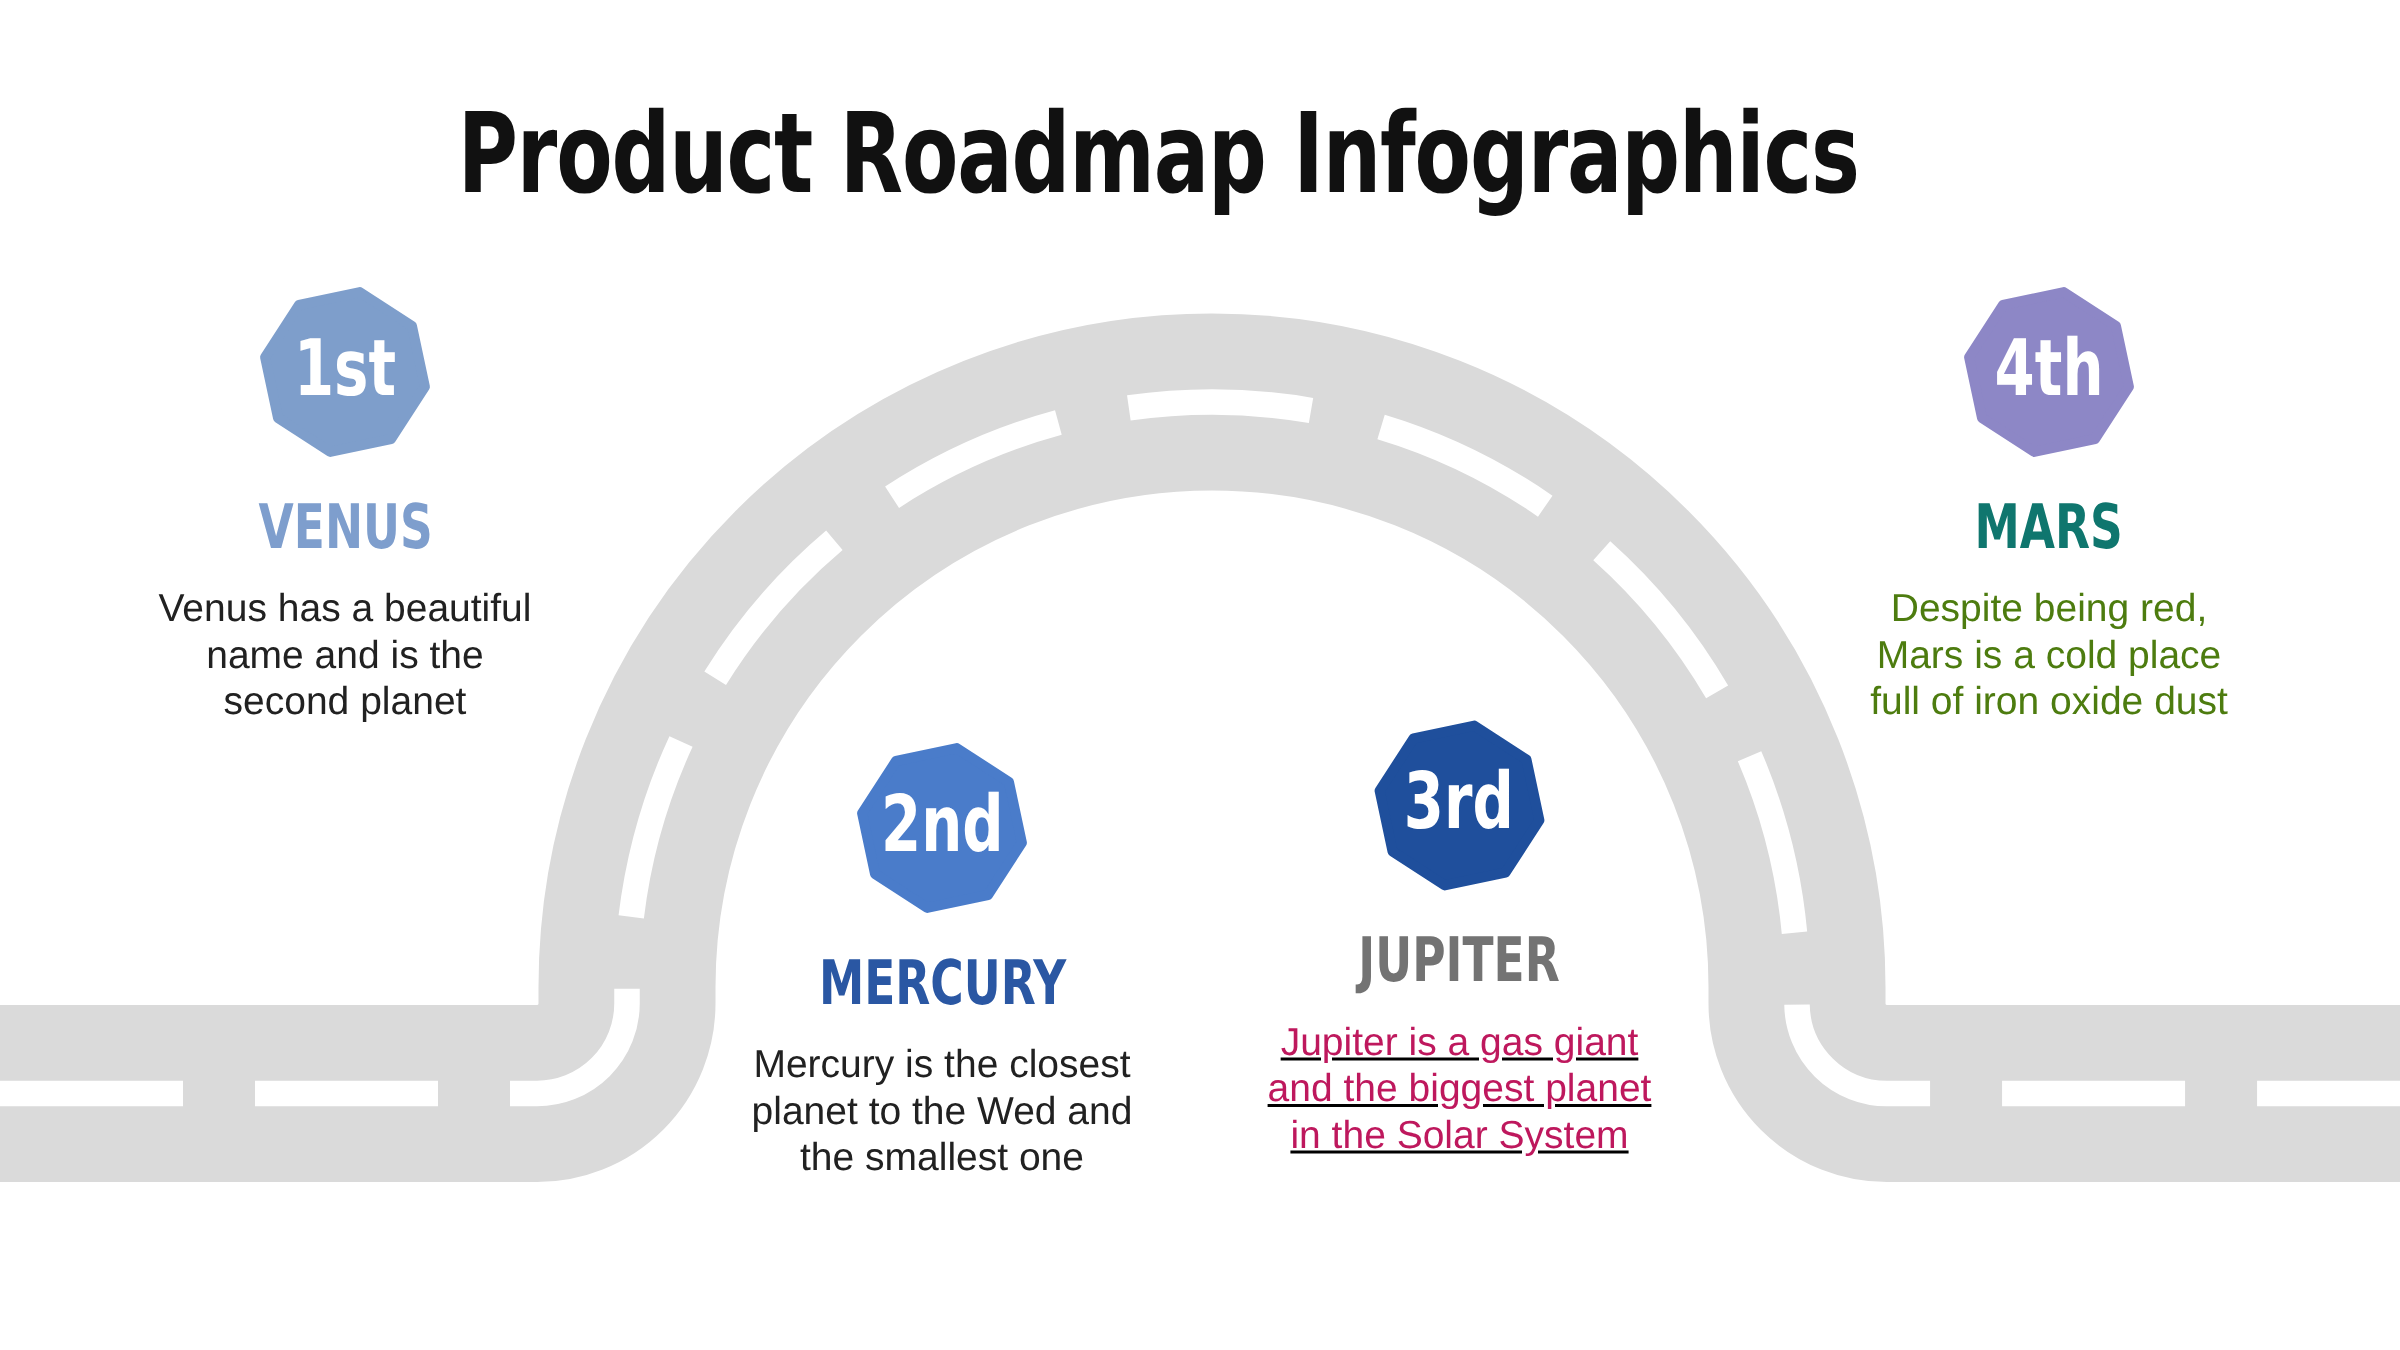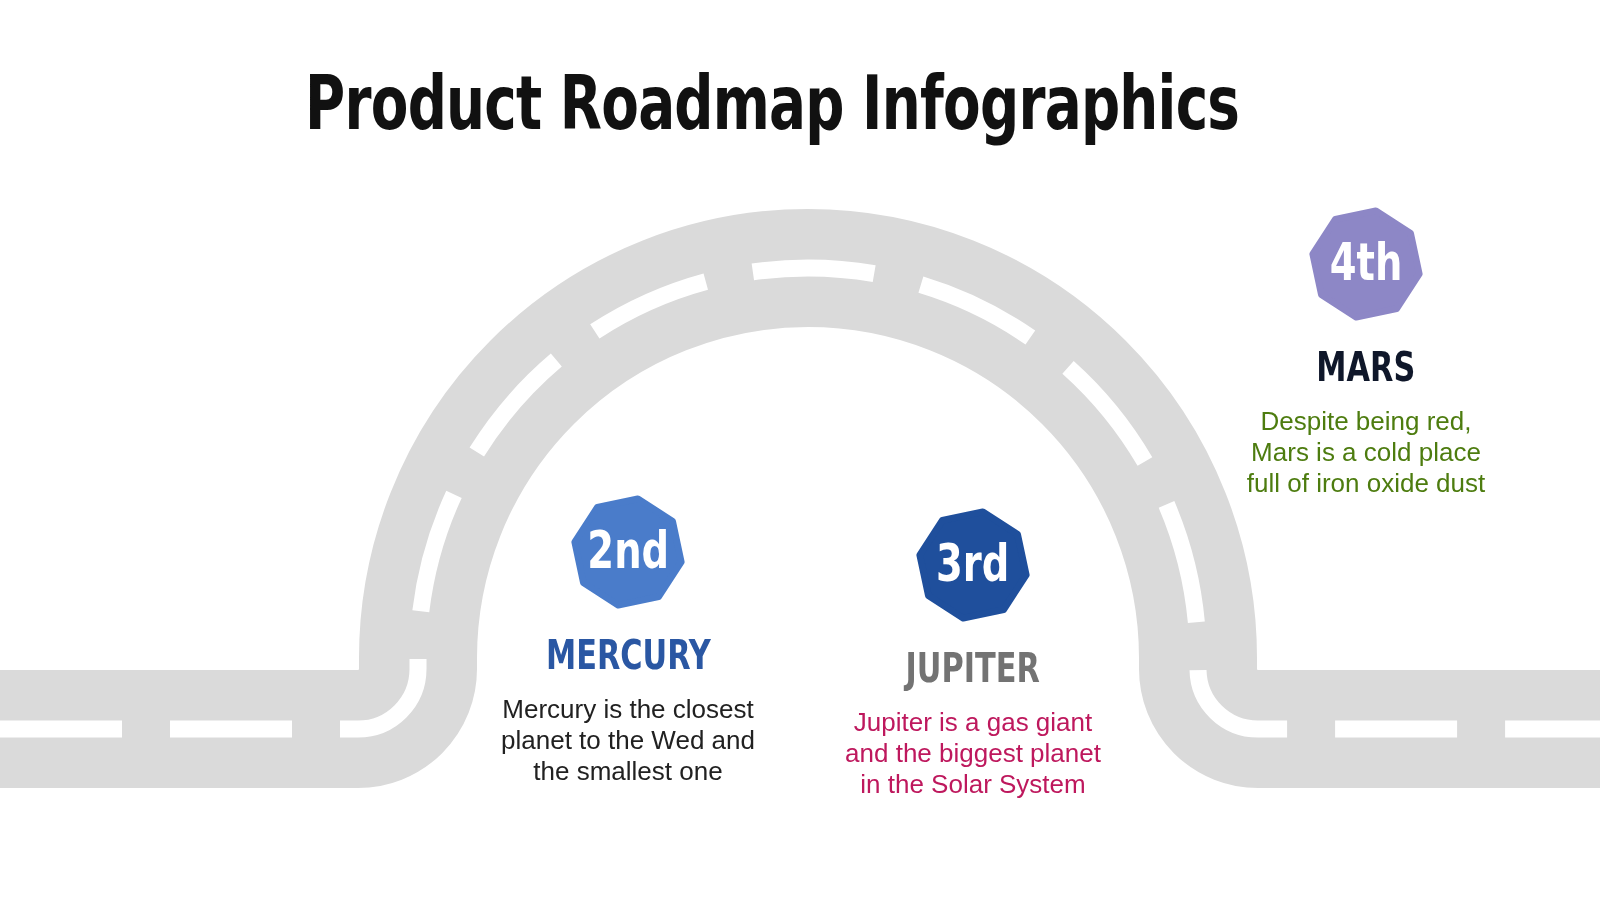--- a/index.html
+++ b/index.html
@@ -28,37 +28,53 @@
   .m-label{
     margin-top:22px;height:46px;line-height:46px;font-size:41px;letter-spacing:0px;
   }
   .m-desc{
     margin-top:16px;font-size:26px;line-height:31px;text-align:center;
     white-space:pre-line;font-family:"Liberation Sans",sans-serif;
   }
   
   #ms-venus   {left:50px;  top:190px;}
   #ms-mercury {left:448px; top:494px;}
-  #ms-jupiter {left:793px; top:507px;}
-  #ms-mars    {left:1186px;top:206px;}
+  #ms-jupiter {left:793px; top:479px;text-decoration:underline;}
+  #ms-mars    {left:1186px;top:190px;}
 </style>
 </head>
 <body>
 
 <div id="slide">
 
   <svg id="road-svg" viewBox="0 0 1600 900" aria-hidden="true">
     <path d="M 0 729 L 358 729 A 60 60 0 0 0 418 669 L 418 658 A 390 390 0 1 1 1198 658 L 1198 669 A 60 60 0 0 0 1258 729 L 1600 729" fill="none" stroke-width="118" stroke-linecap="butt" stroke="#dadada"></path>
     <path d="M 0 729 L 358 729 A 60 60 0 0 0 418 669 L 418 658 A 390 390 0 1 1 1198 658 L 1198 669 A 60 60 0 0 0 1258 729 L 1600 729" fill="none" stroke-width="17" stroke-linecap="butt" stroke-dasharray="122 48" stroke-dashoffset="0" stroke="#ffffff"></path>
   </svg>
 
   <div class="title-wrap" style="color: rgb(17, 17, 17);">
     <span class="condensed">Product Roadmap Infographics</span>
   </div>
 
+  <div class="milestone" id="ms-venus">
+    <div class="badge">
+      <svg viewBox="-60 -60 120 120">
+        <polygon points="55.06,10.21 31.71,46.15 -10.21,55.06 -46.15,31.71 -55.06,-10.21 -31.71,-46.15 10.21,-55.06 46.15,-31.71" stroke-width="7" stroke-linejoin="round" fill="#7e9ecb" stroke="#7e9ecb"></polygon>
+      </svg>
+      <span class="num">
+          <span class="condensed">1st</span>
+        </span>
+    </div>
+    <div class="m-label" style="color: rgb(126, 158, 205);">
+      <span class="condensed">VENUS</span>
+    </div>
+    <div class="m-desc" style="color: rgb(33, 33, 33);">Venus has a beautiful
+name and is the
+second planet</div>
+  </div>
 
   <div class="milestone" id="ms-mercury">
     <div class="badge">
       <svg viewBox="-60 -60 120 120">
         <polygon points="55.06,10.21 31.71,46.15 -10.21,55.06 -46.15,31.71 -55.06,-10.21 -31.71,-46.15 10.21,-55.06 46.15,-31.71" stroke-width="7" stroke-linejoin="round" fill="#4a7cca" stroke="#4a7cca"></polygon>
       </svg>
       <span class="num">
           <span class="condensed">2nd</span>
         </span>
     </div>
@@ -89,21 +105,21 @@
 
   <div class="milestone" id="ms-mars">
     <div class="badge">
       <svg viewBox="-60 -60 120 120">
         <polygon points="55.06,10.21 31.71,46.15 -10.21,55.06 -46.15,31.71 -55.06,-10.21 -31.71,-46.15 10.21,-55.06 46.15,-31.71" stroke-width="7" stroke-linejoin="round" fill="#8d87c6" stroke="#8d87c6"></polygon>
       </svg>
       <span class="num">
           <span class="condensed">4th</span>
         </span>
     </div>
-    <div class="m-label" style="color: #0f172a; text-align: center;">
+    <div class="m-label" style="color: #0f766e; text-align: center;">
       <span class="condensed">MARS</span>
     </div>
     <div class="m-desc" style="color: #4d7c0f;">Despite being red,
 Mars is a cold place
 full of iron oxide dust</div>
   </div>
 
 </div>
 
 </body></html>

